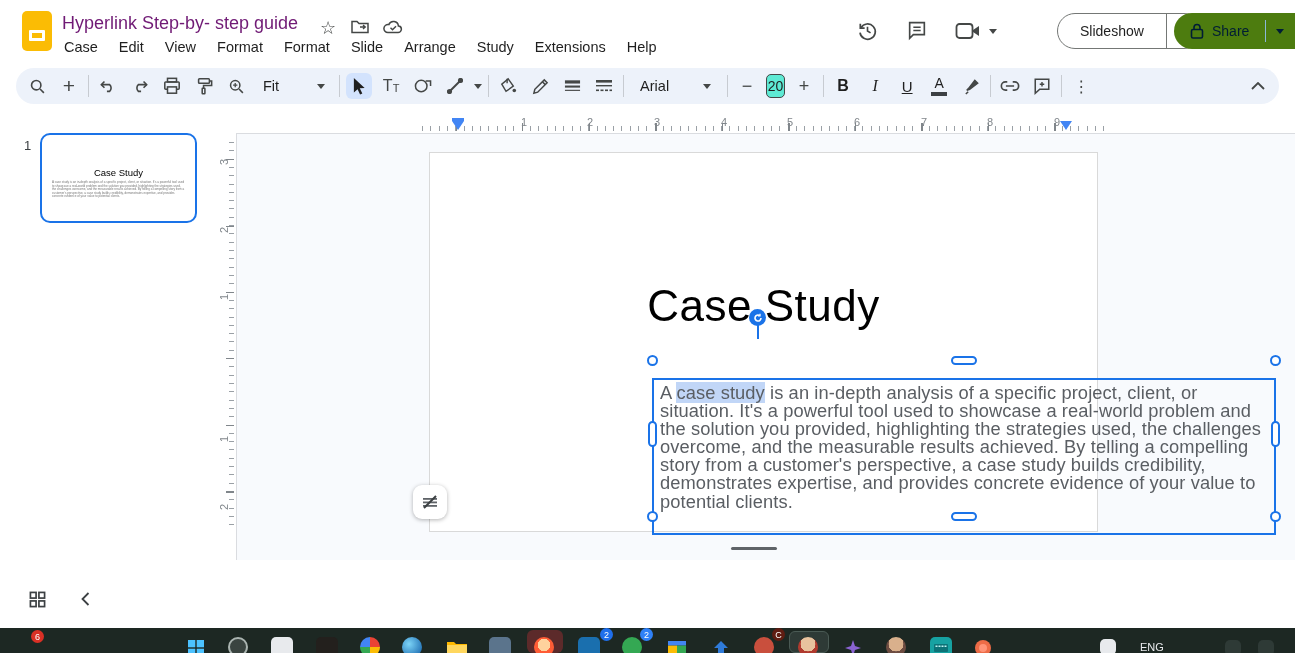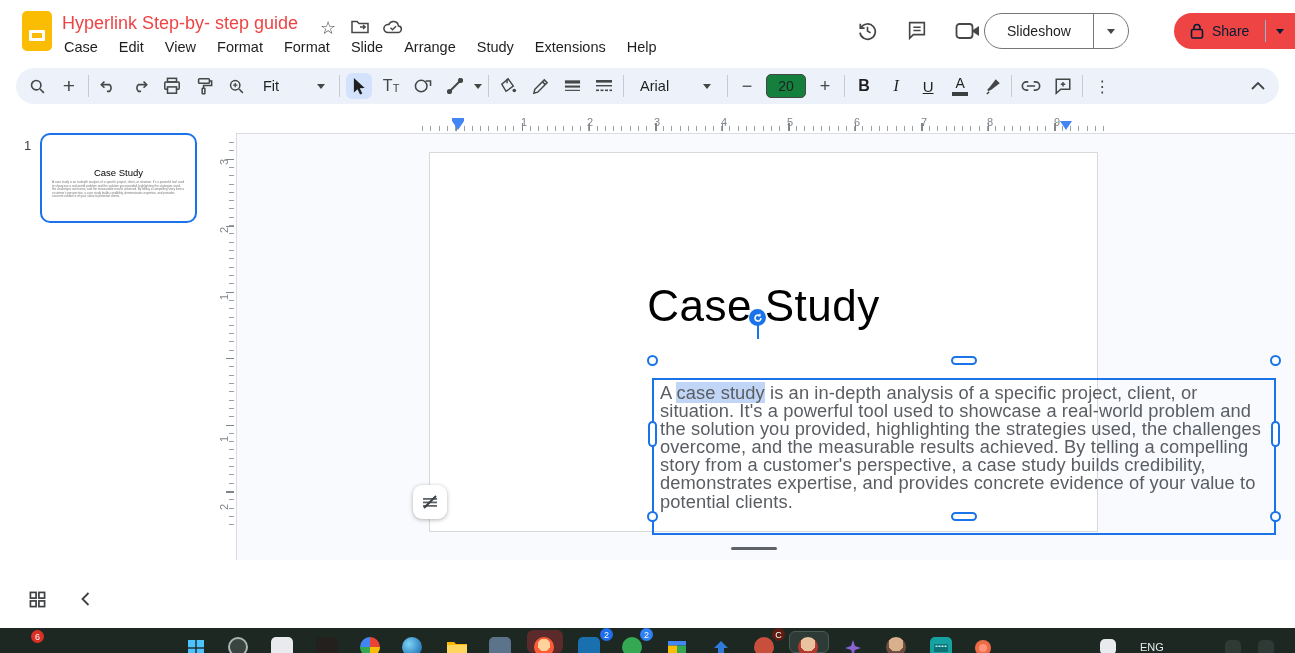--- a/index.html
+++ b/index.html
@@ -5,29 +5,29 @@
   * { margin:0; padding:0; box-sizing:border-box; }
   html,body { width:1295px; height:653px; overflow:hidden; }
   body { font-family:"Liberation Sans", sans-serif; background:#fff; position:relative; }
   .page { position:absolute; inset:0; width:1295px; height:653px; overflow:hidden; background:#fff; }
   .abs { position:absolute; }
   .ic { color:#444746; display:flex; align-items:center; justify-content:center; }
   .icon-btn { width:26px; height:26px; border-radius:6px; display:flex; align-items:center; justify-content:center; color:#444746; cursor:pointer; }
   .sep { width:1px; height:22px; background:#c7cbd1; }
   
   .hdr { position:absolute; left:0; top:0; width:1295px; height:62px; background:#fff; }
-  .doc-title { font-size:18px; color:#ef4444; white-space:nowrap; }
+  .doc-title { font-size:18px; color:#701a75; white-space:nowrap; }
   .menu-row { display:flex; gap:17px; font-size:14.5px; color:#1f1f1f; }
   .menu-row span { cursor:pointer; padding:1px 2px; }
   .pill-btn { height:36px; border:1px solid #747775; border-radius:18px; display:flex; align-items:center; background:#fff; font-size:14px; color:#1f1f1f; overflow:hidden; }
-  .share { background:#ef4444; border:none; color:#001d35; font-weight:500; }
+  .share { background:#4d7c0f; border:none; color:#001d35; font-weight:500; }
   
   .tbar { position:absolute; left:16px; top:68px; width:1263px; height:36px; background:#edf2fa; border-radius:18px; display:flex; align-items:center; padding:0 8px; gap:6px; }
   .tool-sel { background:#d3e3fd; }
-  .fsize-box { width:40px; height:24px; border:1px solid #444746; border-radius:5px; display:flex; align-items:center; justify-content:center; font-size:14px; color:#1f1f1f; background:#15803d; }
+  .fsize-box { width:19px; height:24px; border:1px solid #444746; border-radius:5px; display:flex; align-items:center; justify-content:center; font-size:14px; color:#1f1f1f; background:#5eead4; }
   .caret { width:0; height:0; border-left:4px solid transparent; border-right:4px solid transparent; border-top:5px solid #444746; }
   .txt-btn { font-size:14.5px; color:#1f1f1f; }
   
   .canvas { position:absolute; left:236px; top:133px; width:1059px; height:427px; background:#f8fafd; border-top:1px solid #dadce0; border-left:1px solid #dadce0; }
   .slide { position:absolute; left:192px; top:18px; width:669px; height:380px; background:#fff; border:1px solid #d9d9d9; }
   
   .hrule-num { position:absolute; top:-18px; font-size:11px; color:#80868b; }
   .htick-minor { position:absolute; top:-8px; height:5px; background:repeating-linear-gradient(to right,#9aa0a6 0 1px,transparent 1px 8.31px); }
   .htick-major { position:absolute; top:-11px; height:8px; background:repeating-linear-gradient(to right,#80868b 0 1px,transparent 1px 66.5px); }
   .vtick-minor { position:absolute; left:-8px; width:5px; background:repeating-linear-gradient(to bottom,#9aa0a6 0 1px,transparent 1px 8.31px); }
@@ -104,21 +104,21 @@
         </svg>
     </div>
     <div class="abs ic" style="left:955px;top:22px;">
       <svg width="26" height="18" viewBox="0 0 26 18" fill="none" stroke="#444746" stroke-width="1.8">
           <rect x="1.5" y="2" width="16" height="14" rx="3"></rect>
           <path d="M18 8 l6-4 v10 l-6-4 z" fill="#444746" stroke="none"></path>
         </svg>
     </div>
     <div class="abs caret" style="left:989px;top:29px;"></div>
 
-    <div class="abs pill-btn" style="left:984px;top:13px;">
+    <div class="abs pill-btn" style="left:1057px;top:13px;">
       <div style="padding:0 22px;display:flex;align-items:center;height:100%;">
           <span>Slideshow</span>
         </div>
       <div style="width:1px;height:100%;background:#747775;"></div>
       <div style="padding:0 13px;display:flex;align-items:center;height:100%;">
           <span class="caret"></span>
         </div>
     </div>
 
     <div class="abs pill-btn share" style="left:1174px;top:13px;width:121px;border-radius:18px 0 0 18px;">

